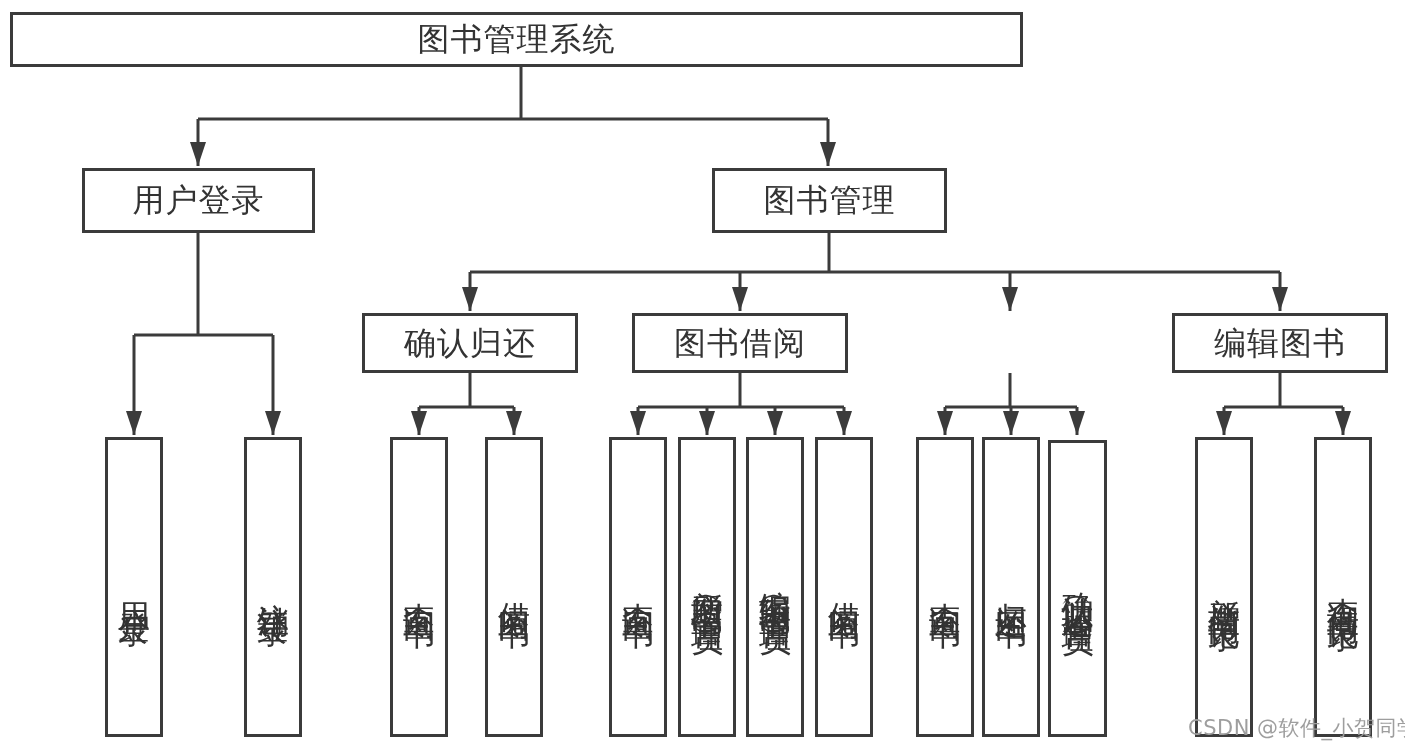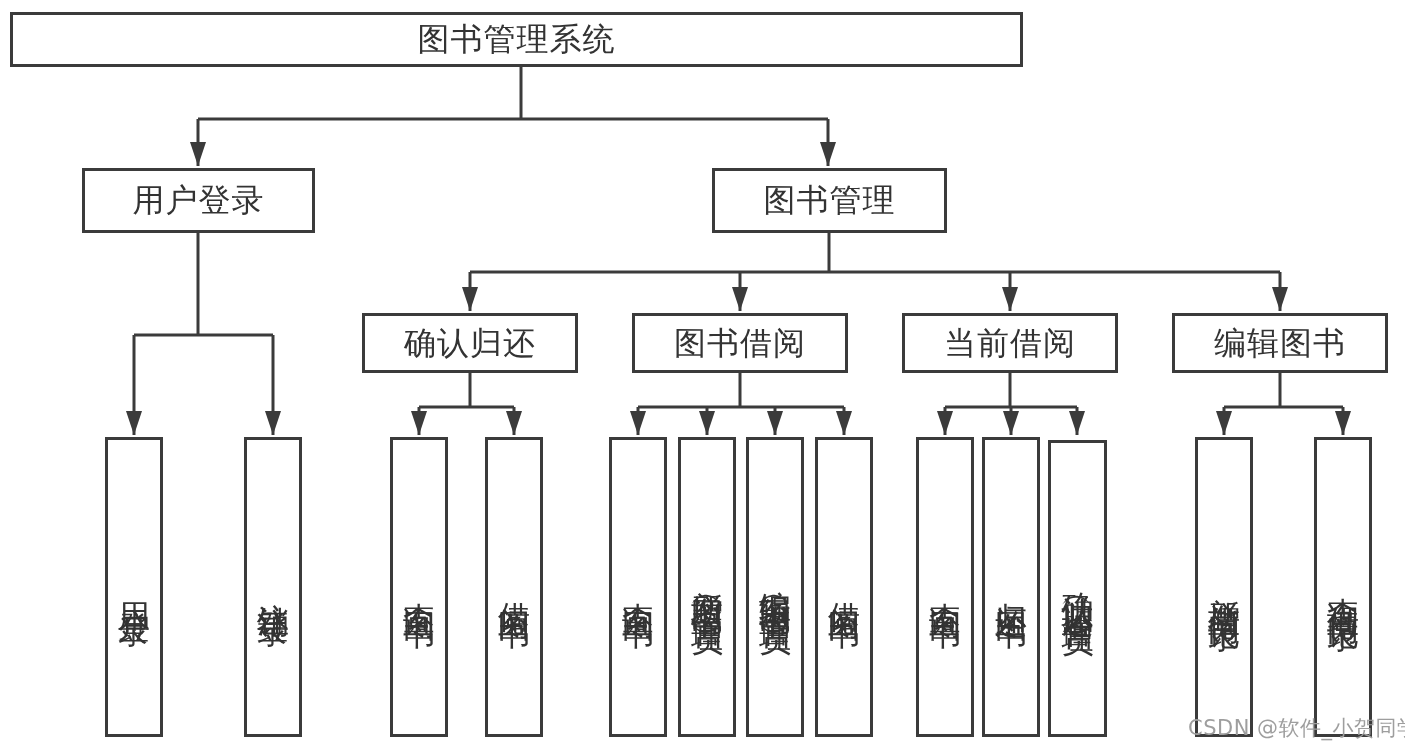--- a/index.html
+++ b/index.html
@@ -118,23 +118,20 @@
   <div class="box h" style="left:712px; top:168px; width:235px; height:65px;">
     <span>图书管理</span>
   </div>
 
   <div class="box h" style="left:362px; top:313px; width:216px; height:60px;">
     <span>确认归还</span>
   </div>
   <div class="box h" style="left:632px; top:313px; width:216px; height:60px;">
     <span>图书借阅</span>
   </div>
-  <div class="box h" style="left:902px; top:313px; width:216px; height:60px;">
-    <span>当前借阅</span>
-  </div>
   <div class="box h" style="left:1172px; top:313px; width:216px; height:60px;">
     <span>编辑图书</span>
   </div>
 
   <div class="box v" style="left:105px; top:437px; width:58px; height:300px;">
     <span>用户登录</span>
   </div>
   <div class="box v" style="left:244px; top:437px; width:58px; height:300px;">
     <span>注销登录</span>
   </div>

